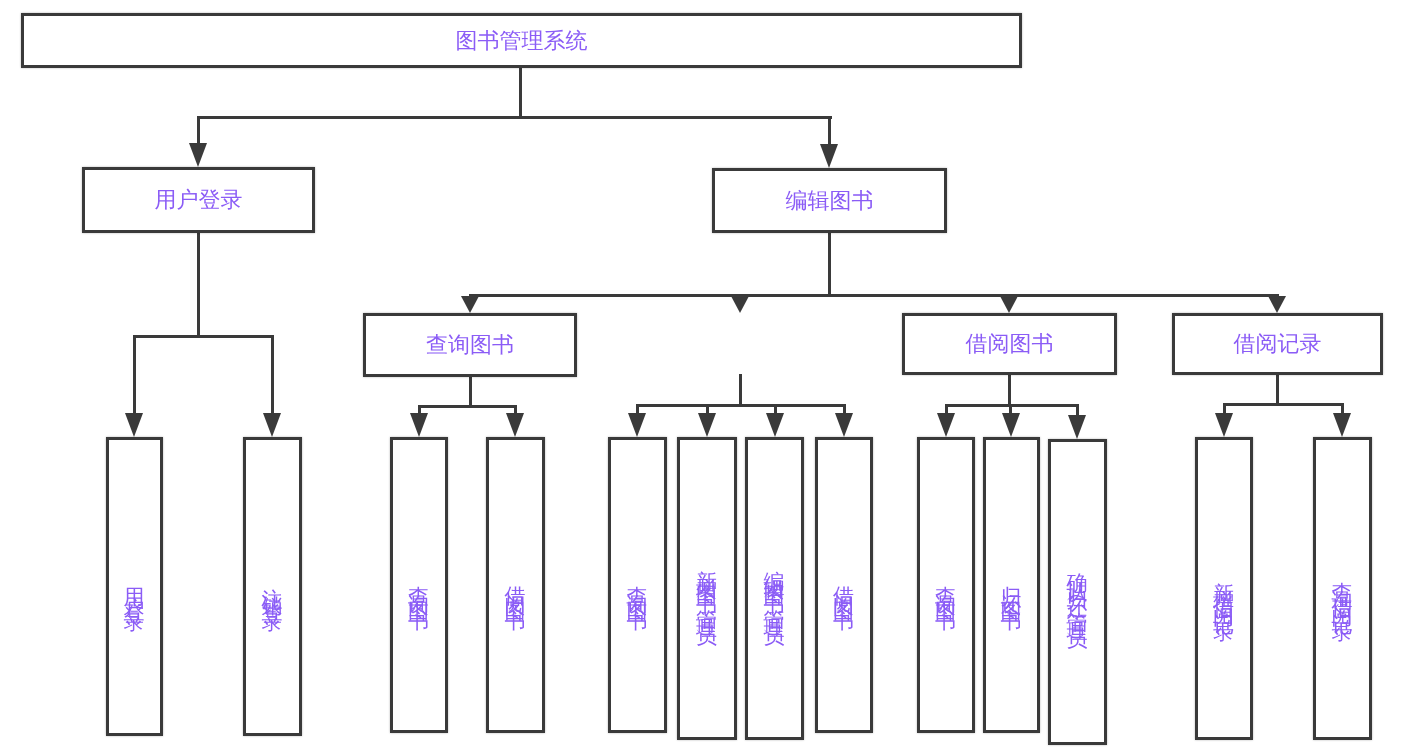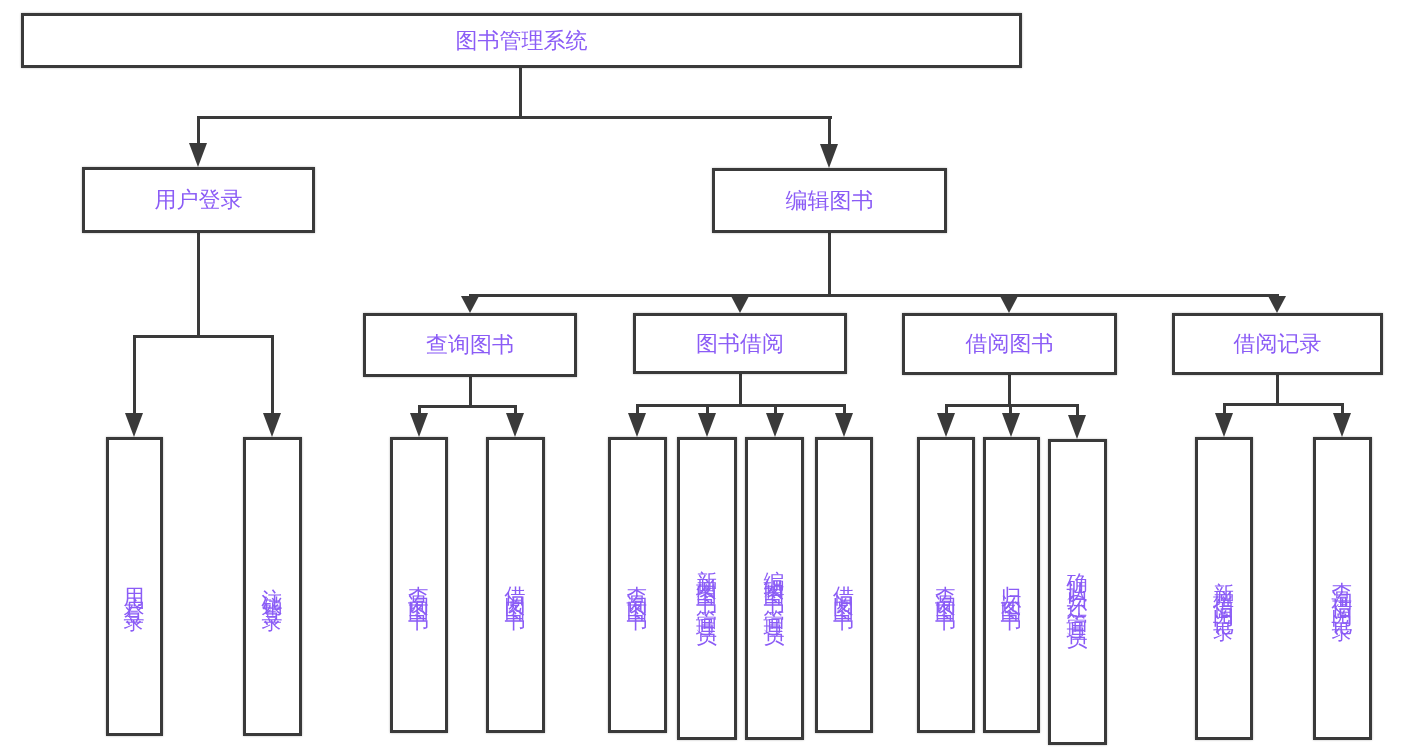--- a/index.html
+++ b/index.html
@@ -96,21 +96,20 @@
   <div class="ar" style="left:1333px;top:413px"></div>
 
   <div class="node" style="left:21px;top:13px;width:1001px;height:55px">图书管理系统</div>
 
   <div class="node" style="left:82px;top:167px;width:233px;height:66px">用户登录</div>
 
   <div class="node" style="left:712px;top:168px;width:235px;height:65px">编辑图书</div>
 
   <div class="node" style="left:363px;top:313px;width:214px;height:64px">查询图书</div>
 
-  <div class="node" style="left:633px;top:313px;width:214px;height:61px">图书借阅</div>
 
   <div class="node" style="left:902px;top:313px;width:215px;height:62px">借阅图书</div>
 
   <div class="node" style="left:1172px;top:313px;width:211px;height:62px">借阅记录</div>
 
   <div class="node vert" style="left:106px;top:437px;width:57px;height:299px">用户登录</div>
   <div class="node vert" style="left:243px;top:437px;width:59px;height:299px">注销登录</div>
 
   <div class="node vert" style="left:390px;top:437px;width:58px;height:296px">查询图书</div>
   <div class="node vert" style="left:486px;top:437px;width:59px;height:296px">借阅图书</div>

